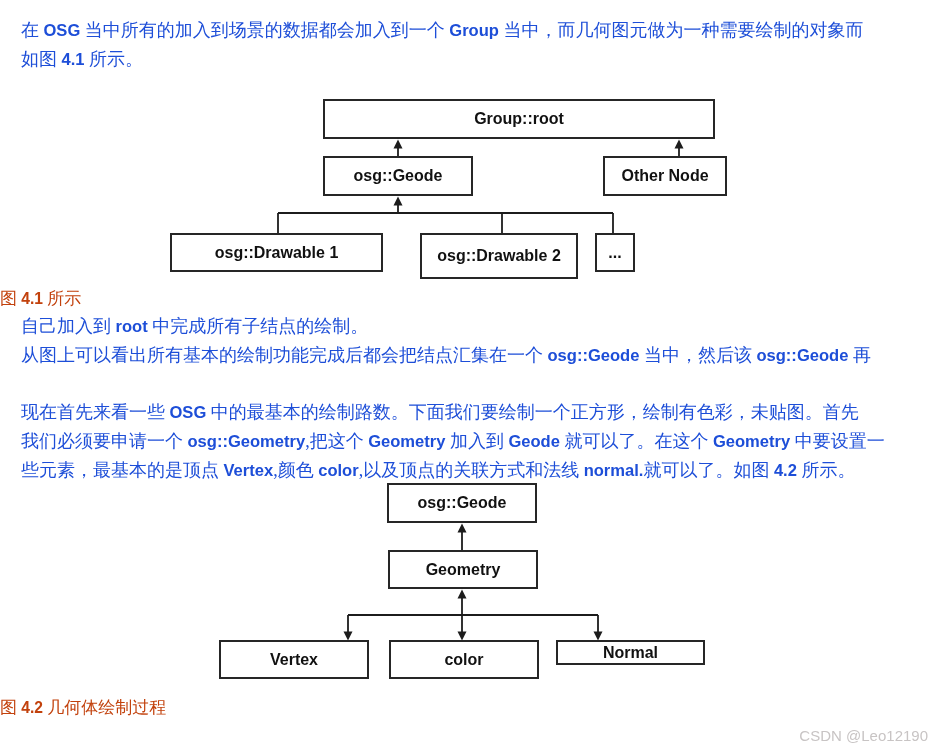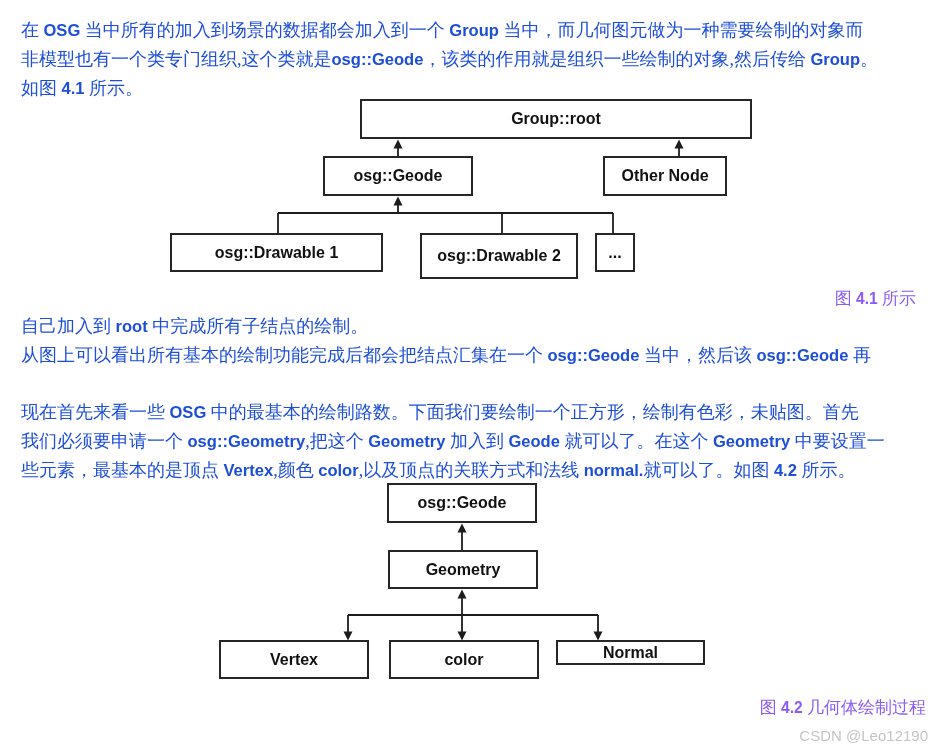--- a/index.html
+++ b/index.html
@@ -21,24 +21,24 @@
     color: #1d4ed8;
   }
   .para .tline { display: block; white-space: nowrap; }
   .lat {
     font-family: "Liberation Sans", "DejaVu Sans", sans-serif;
     font-weight: 600;
     font-size: 0.92em;
   }
   .caption {
     position: absolute;
-    text-align: right;
+    text-align: left;
     font-size: 17px;
     line-height: 22px;
-    color: #8b5cf6;
+    color: #c2410c;
   }
   .node {
     position: absolute;
     background: #ffffff;
     border: 2px solid #262626;
     box-sizing: border-box;
     display: flex;
     align-items: center;
     justify-content: center;
     font-family: "Liberation Sans", "DejaVu Sans", sans-serif;
@@ -63,21 +63,20 @@
     color: #c8c4c4;
   }
 </style>
 </head>
 <body>
 
 <div class="page">
 
   <div class="para" style="top:16px;">
     <span class="tline">在 <span class="lat">OSG</span> 当中所有的加入到场景的数据都会加入到一个 <span class="lat">Group</span> 当中，而几何图元做为一种需要绘制的对象而</span>
-    <span class="tline">非模型也有一个类专门组织,这个类就是<span class="lat">osg::Geode</span>，该类的作用就是组织一些绘制的对象,然后传给 <span class="lat">Group</span>。</span>
     <span class="tline">如图 <span class="lat">4.1</span> 所示。</span>
   </div>
 
   <svg class="connectors" width="945" height="752" viewBox="0 0 945 752" fill="none" stroke="#1c1c1c" stroke-width="1.8">
 
     <path d="M398 156 L398 147"></path>
     <polygon points="393.5,148.5 402.5,148.5 398,139.5" fill="#1c1c1c" stroke="none"></polygon>
 
     <path d="M679 156 L679 147"></path>
     <polygon points="674.5,148.5 683.5,148.5 679,139.5" fill="#1c1c1c" stroke="none"></polygon>
@@ -97,21 +96,21 @@
     <polygon points="457.5,598.5 466.5,598.5 462,589.5" fill="#1c1c1c" stroke="none"></polygon>
     <polygon points="457.5,631.5 466.5,631.5 462,640.5" fill="#1c1c1c" stroke="none"></polygon>
 
     <path d="M348 615 L598 615"></path>
     <path d="M348 615 L348 632"></path>
     <polygon points="343.5,631.5 352.5,631.5 348,640.5" fill="#1c1c1c" stroke="none"></polygon>
     <path d="M598 615 L598 632"></path>
     <polygon points="593.5,631.5 602.5,631.5 598,640.5" fill="#1c1c1c" stroke="none"></polygon>
   </svg>
 
-  <div class="node" style="left:323px;top:99px;width:392px;height:40px;margin-left:37px;">Group::root</div>
+  <div class="node" style="left:323px;top:99px;width:392px;height:40px;">Group::root</div>
   <div class="node" style="left:323px;top:156px;width:150px;height:40px;">osg::Geode</div>
   <div class="node" style="left:603px;top:156px;width:124px;height:40px;">Other Node</div>
   <div class="node" style="left:170px;top:233px;width:213px;height:39px;">osg::Drawable 1</div>
   <div class="node" style="left:420px;top:233px;width:158px;height:46px;">osg::Drawable 2</div>
   <div class="node" style="left:595px;top:233px;width:40px;height:39px;">...</div>
 
   <div class="caption" style="left:0;top:288px;width:916px;">图 <span class="lat">4.1</span> 所示</div>
 
   <div class="para" style="top:312px;">
     <span class="tline">自己加入到 <span class="lat">root</span> 中完成所有子结点的绘制。</span>

